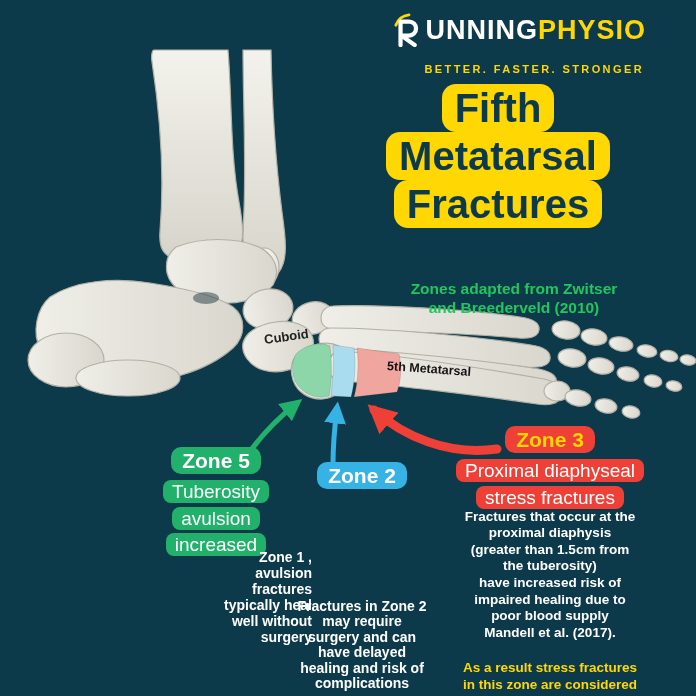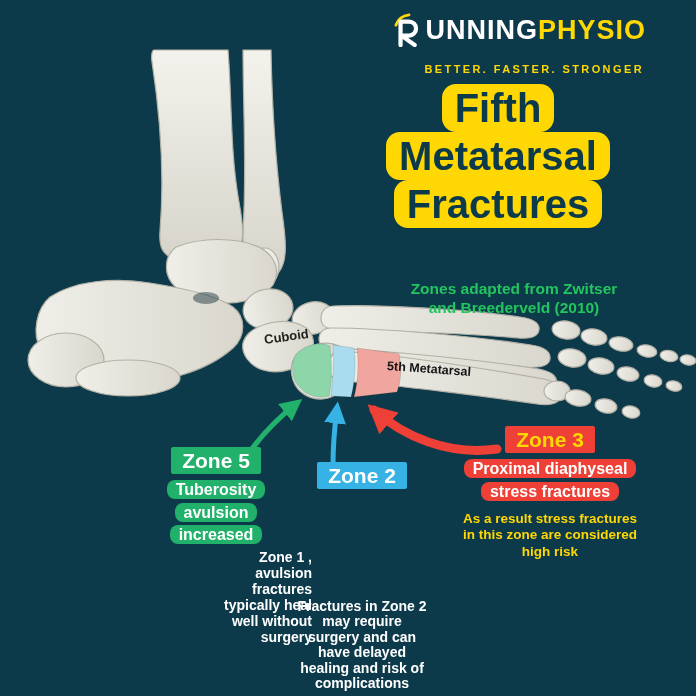--- a/index.html
+++ b/index.html
@@ -21,22 +21,22 @@
   .title{position:absolute;left:348px;top:84px;width:300px;text-align:center;}
   .title-text{background:var(--yellow);color:var(--bg);font-weight:bold;font-size:40px;line-height:1.2;padding:2px 13px;border-radius:14px;}
   .subtitle{position:absolute;left:378px;top:242px;width:272px;text-align:center;color:#22c55e;font-weight:bold;font-size:15.5px;line-height:1.25;white-space:pre-line;margin-top:37px;}
   
   .bone-label{position:absolute;font-weight:bold;color:#22221e;}
   .bone-label.cuboid{left:264px;top:329px;font-size:13px;transform:rotate(-8deg);}
   .bone-label.met5{left:387px;top:362px;font-size:12.5px;transform:rotate(4deg);color:#141414;}
   
   .zone-label{position:absolute;text-align:center;}
   .zl-sub{margin-top:5px;}
-  .zt{font-weight:bold;font-size:21px;line-height:1.3;color:#fff;padding:2px 11px;border-radius:2px;}
-  .zs{font-weight:bold;font-size:16px;line-height:1.4;color:#fff;padding:1px 9px;border-radius:8px;}
+  .zt{font-weight:bold;font-size:21px;line-height:1.3;color:#fff;padding:2px 11px;border-radius:10px;}
+  .zs{font-weight:normal;font-size:19px;line-height:1.4;color:#fff;padding:1px 9px;border-radius:8px;}
   .hl-green{background:var(--green);}
   .hl-blue{background:var(--blue);}
   .hl-red{background:var(--red);}
   .text-yellow{color:var(--yellow);}
   .z1{left:142px;top:447px;width:148px;}
   .z2{left:280px;top:462px;width:164px;}
   .z3{left:436px;top:426px;width:228px;}
   
   .zone-body{position:absolute;text-align:center;color:#fff;font-weight:bold;white-space:pre-line;}
   .z1b{left:152px;top:549px;width:160px;font-size:14px;line-height:1.15;text-align:right;}
@@ -172,18 +172,26 @@
 have delayed
 healing and risk of
 complications</div>
 
   <div class="zone-label z3">
     <div><span class="hl zt hl-red text-yellow">Zone 3</span></div>
     <div class="zl-sub"><span class="hl zs hl-red">Proximal diaphyseal
 stress fractures</span></div>
   </div>
   <div class="zone-body z3b">
+    <div>Fractures that occur at the
+proximal diaphysis
+(greater than 1.5cm from
+the tuberosity)
+have increased risk of
+impaired healing due to
+poor blood supply
+Mandell et al. (2017).</div>
     <div class="z3h">As a result stress fractures
 in this zone are considered
 high risk</div>
   </div>
 
 </div>
 
 </body></html>

